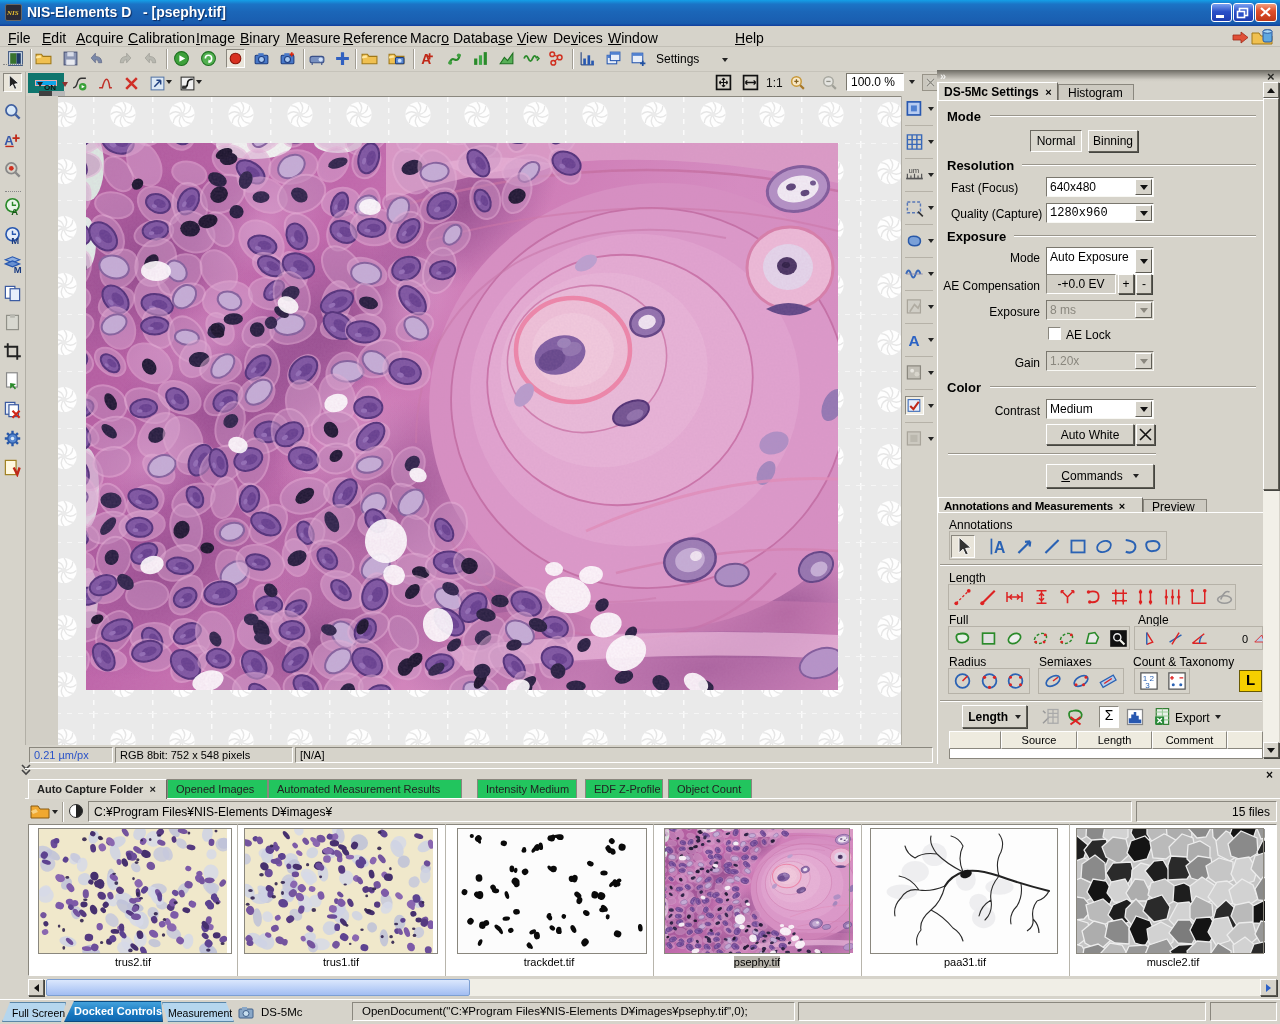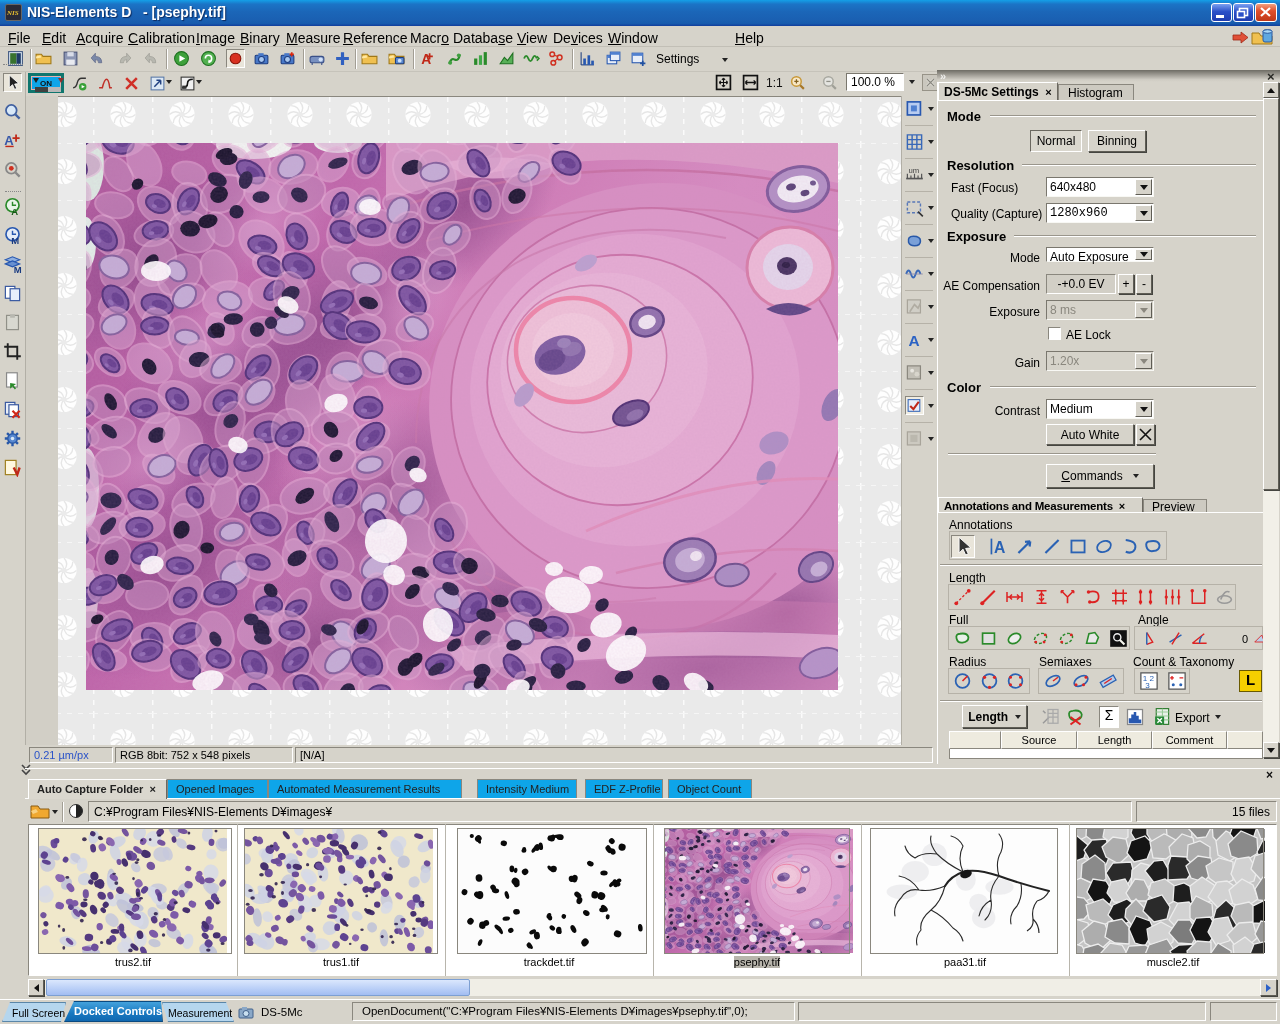--- a/index.html
+++ b/index.html
@@ -15,21 +15,21 @@
 .combo.dis{background:#d6d3ca;color:#8a877e;}
 .cb i{width:0;height:0;border-left:4px solid transparent;border-right:4px solid transparent;border-top:5px solid #111;}
 .dis .cb i{border-top-color:#8a877e;}
 .seclab{position:absolute;font-weight:bold;font-size:13px;}
 .secline{position:absolute;height:2px;border-top:1px solid #9a968c;border-bottom:1px solid #fff;}
 .flab{position:absolute;font-size:12px;white-space:nowrap;}
 .menu-item{position:absolute;top:30px;font-size:14px;}
 .menu-item u{text-decoration:underline;}
 .thlab{position:absolute;top:956px;font-size:11px;text-align:center;width:208px;}
 .hcell{position:absolute;top:731px;height:18px;background:#eeebdf;border:1px solid;border-color:#fff #8a877e #8a877e #fff;font-size:11px;text-align:center;padding-top:2px;}
-.ttab{position:absolute;top:779px;height:19px;background:#0ea5e9;border:1px solid #8a877e;border-bottom:none;font-size:11px;padding:3px 8px 0 8px;white-space:nowrap;color:#222;}
+.ttab{position:absolute;top:779px;height:19px;background:#22c55e;border:1px solid #8a877e;border-bottom:none;font-size:11px;padding:3px 8px 0 8px;white-space:nowrap;color:#222;}
 </style></head><body>
 
 <div class="abs" style="left:0;top:0;width:1280px;height:26px;background:linear-gradient(180deg,#14a0e8 0%,#1b74c6 16%,#1b66b8 45%,#1a60b2 75%,#175bad 90%,#1243a0 98%,#0d3590 100%);"></div>
 <div class="abs" style="left:5px;top:4px;width:17px;height:17px;background:#2a2a36;border:1px solid #666;border-radius:2px;"><svg width="15" height="15">
       <text x="1" y="10" font-size="7" font-style="italic" font-weight="bold" fill="#e8c030" font-family="Liberation Serif">NIS</text>
     </svg></div>
 <div class="abs" style="left:27px;top:4px;font-size:14px;font-weight:bold;color:#fff;text-shadow:1px 1px 1px #0a2a60;">NIS-Elements D&nbsp;&nbsp; - [psephy.tif]</div>
 
 <div class="abs" style="left:1211px;top:3px;width:21px;height:19px;border-radius:3px;background:linear-gradient(180deg,#7ba0f0,#2a50c8 45%,#1e3cb0);border:1px solid #fff;"><svg width="19" height="17">
       <rect x="4" y="11" width="8" height="3" fill="#fff"></rect>
@@ -229,21 +229,21 @@
 <div class="vsep" style="left:166px;top:49px;height:20px"></div>
 <div class="vsep" style="left:303px;top:49px;height:20px"></div>
 <div class="vsep" style="left:355px;top:49px;height:20px"></div>
 <div class="vsep" style="left:413px;top:49px;height:20px"></div>
 <div class="vsep" style="left:572px;top:49px;height:20px"></div>
 
 <div class="abs" style="left:656px;top:52px;font-size:12px;">Settings</div>
 <div class="darr" style="left:722px;top:58px;"></div>
 
 <div class="abs" style="left:0;top:72px;width:941px;height:24px;background:#d6d3ca;"></div>
-<div style="position:absolute;left:28px;top:73px;width:36px;height:20px;background:#0ea5e9;border:3px solid #0f766e;box-shadow:0 0 0 1px #e8b0b0 inset;"><svg width="34" height="18" viewBox="0 0 34 18">
+<div style="position:absolute;left:28px;top:73px;width:36px;height:20px;background:#0ea5e9;border:7px solid #0f766e;box-shadow:0 0 0 1px #e8b0b0 inset;"><svg width="34" height="18" viewBox="0 0 34 18">
       <path d="M2,2 L8,2 L5,7 Z" fill="#202020"></path>
       <text x="9" y="10" font-size="8" font-weight="bold" fill="#101010" font-family="Liberation Sans">ON</text>
       <path d="M27,2 L33,2 L30,7 Z" fill="#903030"></path>
       <rect x="4" y="11" width="26" height="5" fill="#b8b8b8"></rect>
       <rect x="4" y="11" width="13" height="5" fill="#404040"></rect>
     </svg></div>
 <div class="tbi" style="left:70px;top:74px;">
     <svg width="17" height="17" viewBox="0 0 16 16">
       <path d="M2,12 Q5,12 6,7 Q7,3 10,3 L14,3" fill="none" stroke="#333" stroke-width="1.3"></path>
       <circle cx="11" cy="11" r="3.5" fill="#38a038"></circle>
@@ -1284,21 +1284,21 @@
 
 <div class="abs" style="left:938px;top:82px;width:120px;height:19px;background:#d6d3ca;border:1px solid;border-color:#fff #6b6860 #d6d3ca #fff;z-index:3;"></div>
 <div class="abs" style="left:944px;top:85px;font-size:12px;font-weight:bold;z-index:4;">DS-5Mc Settings&nbsp;&nbsp;<span style="font-weight:bold;font-size:11px;">×</span></div>
 <div class="abs" style="left:1058px;top:84px;width:76px;height:17px;background:#cdcac1;border:1px solid #8a877e;border-bottom:none;z-index:2;"></div>
 <div class="abs" style="left:1068px;top:86px;font-size:12px;z-index:4;">Histogram</div>
 <div class="abs" style="left:937px;top:100px;width:326px;height:1px;background:#fff;z-index:3;"></div>
 
 <div class="seclab" style="left:947px;top:109px;">Mode</div>
 <div class="secline" style="left:990px;top:115px;width:266px;"></div>
 <div class="btn" style="left:1030px;top:130px;width:52px;height:22px;border-color:#6b6860 #fff #fff #6b6860;box-shadow:none;background:#dad7ce;">Normal</div>
-<div class="btn" style="left:1088px;top:130px;width:58px;height:22px;">Binning</div>
+<div class="btn" style="left:1088px;top:130px;width:50px;height:22px;">Binning</div>
 
 <div class="seclab" style="left:947px;top:158px;">Resolution</div>
 <div class="secline" style="left:1022px;top:164px;width:234px;"></div>
 <div class="flab" style="left:951px;top:181px;">Fast (Focus)</div>
 <div class="combo" style="left:1046px;top:177px;width:108px;height:20px;">
     <span class="cf">640x480</span>
     <span class="cb">
       <i></i>
     </span>
   </div>
@@ -1306,21 +1306,21 @@
 <div class="combo" style="left:1046px;top:203px;width:108px;height:20px;font-family:Liberation Mono, monospace;">
     <span class="cf">1280x960</span>
     <span class="cb">
       <i></i>
     </span>
   </div>
 
 <div class="seclab" style="left:947px;top:229px;">Exposure</div>
 <div class="secline" style="left:1014px;top:235px;width:242px;"></div>
 <div class="flab" style="left:890px;top:251px;width:150px;text-align:right;">Mode</div>
-<div class="combo" style="left:1046px;top:247px;width:108px;height:15px;">
+<div class="combo" style="left:1046px;top:247px;width:108px;height:28px;">
     <span class="cf">Auto Exposure</span>
     <span class="cb">
       <i></i>
     </span>
   </div>
 <div class="flab" style="left:890px;top:279px;width:150px;text-align:right;">AE Compensation</div>
 <div class="abs sunken" style="left:1046px;top:274px;width:70px;height:20px;background:#d2cfc6;font-size:12px;text-align:center;padding-top:2px;">-+0.0 EV</div>
 <div class="btn" style="left:1118px;top:274px;width:16px;height:20px;">+</div>
 <div class="btn" style="left:1136px;top:274px;width:16px;height:20px;">-</div>
 <div class="flab" style="left:890px;top:305px;width:150px;text-align:right;">Exposure</div>

